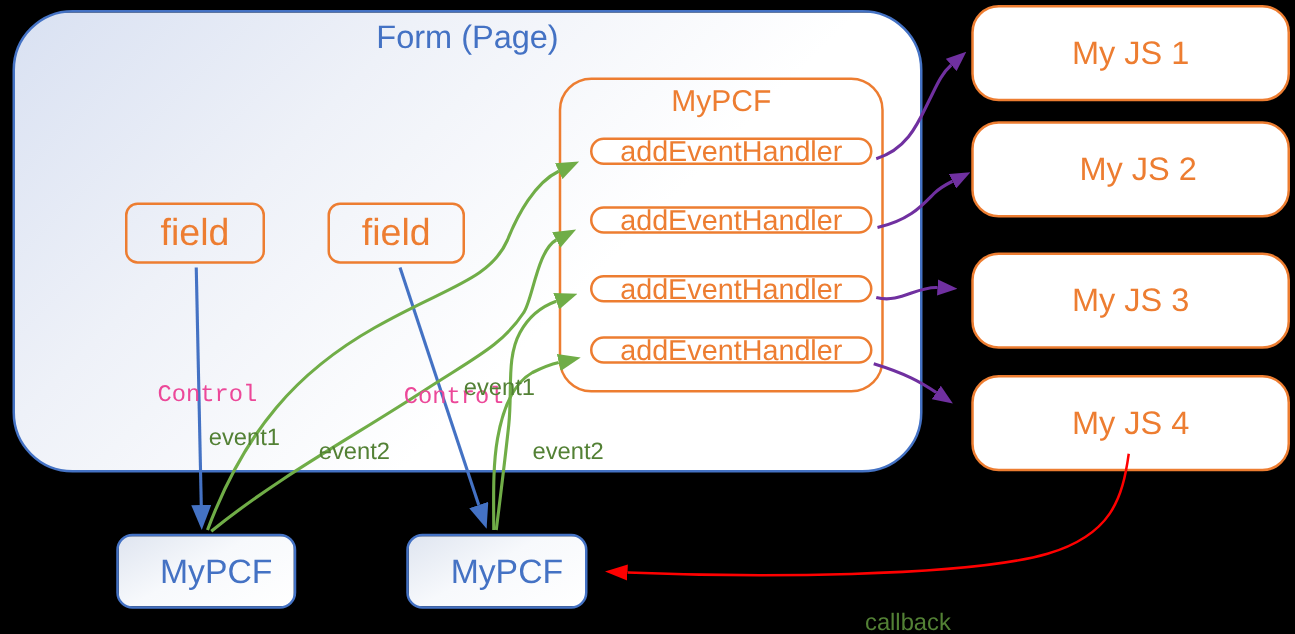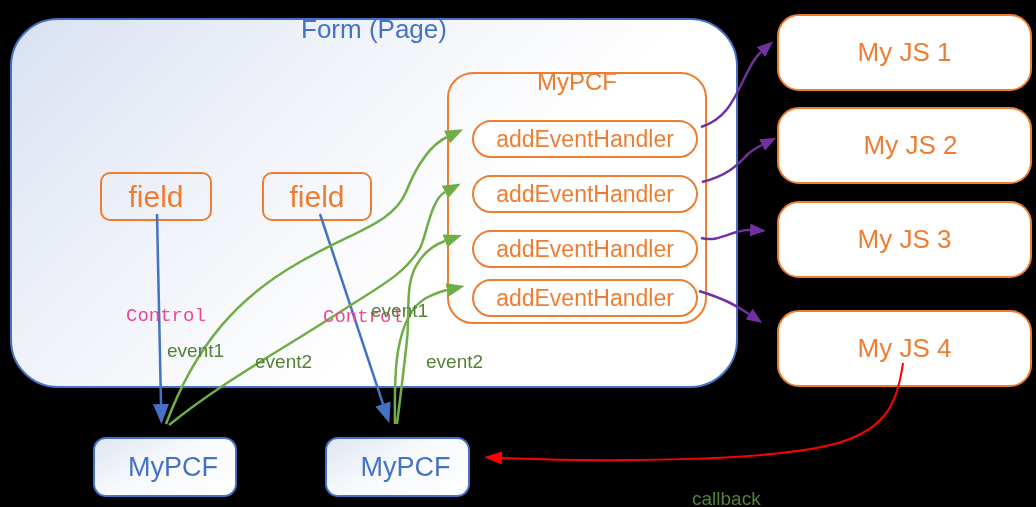--- a/index.html
+++ b/index.html
@@ -8,21 +8,20 @@
     width:1036px;height:507px;
     background:#000;
     overflow:hidden;
     font-family:"Liberation Sans", sans-serif;
   }
   .node{
     position:absolute;
     box-sizing:border-box;
     display:flex;align-items:center;justify-content:center;
     text-align:center;
-    margin-top:10px;
   }
   
   .form-box{
     left:10px;top:8px;width:728px;height:370px;
     border:2.5px solid #4472C4;
     border-radius:48px;
     background:linear-gradient(135deg,#d9e1f2 0%,#eef1f8 30%,#ffffff 62%);
     z-index:1;
   }
   .form-title{
@@ -44,34 +43,34 @@
     left:447px;top:62px;width:260px;height:252px;
     border:2px solid #ED7D31;border-radius:26px;
     background:transparent;z-index:2;
   }
   .onload-title{
     position:absolute;left:447px;top:68px;width:260px;
     text-align:center;font-size:24px;color:#ED7D31;z-index:3;
   }
   
   .aeh{
-    left:472px;width:226px;height:38px;
+    left:472px;width:226px;height:22px;
     border:2px solid #ED7D31;border-radius:19px;
     color:#ED7D31;font-size:23px;
     background:#fff;z-index:3;
   }
   .aeh-1{top:110px;} .aeh-2{top:165px;} .aeh-3{top:220px;} .aeh-4{top:269px;}
   
   .myjs{
     left:777px;width:255px;height:77px;
     border:2px solid #ED7D31;border-radius:22px;
     color:#ED7D31;font-size:26px;
     background:#fff;z-index:2;
   }
-  .myjs-1{top:4px;} .myjs-2{top:97px;padding-left:12px;} .myjs-3{top:191px;} .myjs-4{top:300px;}
+  .myjs-1{top:4px;} .myjs-2{top:97px;padding-left:12px;} .myjs-3{top:202px;} .myjs-4{top:300px;}
   
   .mypcf{
     border:2.5px solid #4472C4;border-radius:13px;
     color:#4472C4;font-size:27px;
     background:linear-gradient(150deg,#dfe5f0 0%,#f7f9fc 45%,#ffffff 100%);
     z-index:2;
     padding-left:16px;
   }
   .mypcf-1{left:93px;top:427px;width:144px;height:60px;}
   .mypcf-2{left:325px;top:427px;width:145px;height:60px;}

